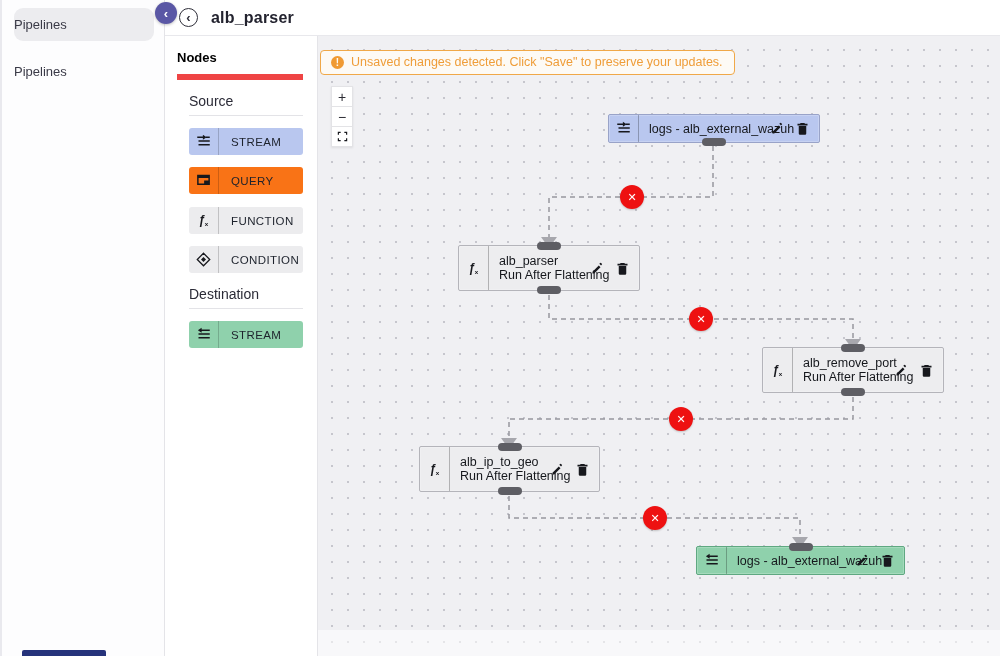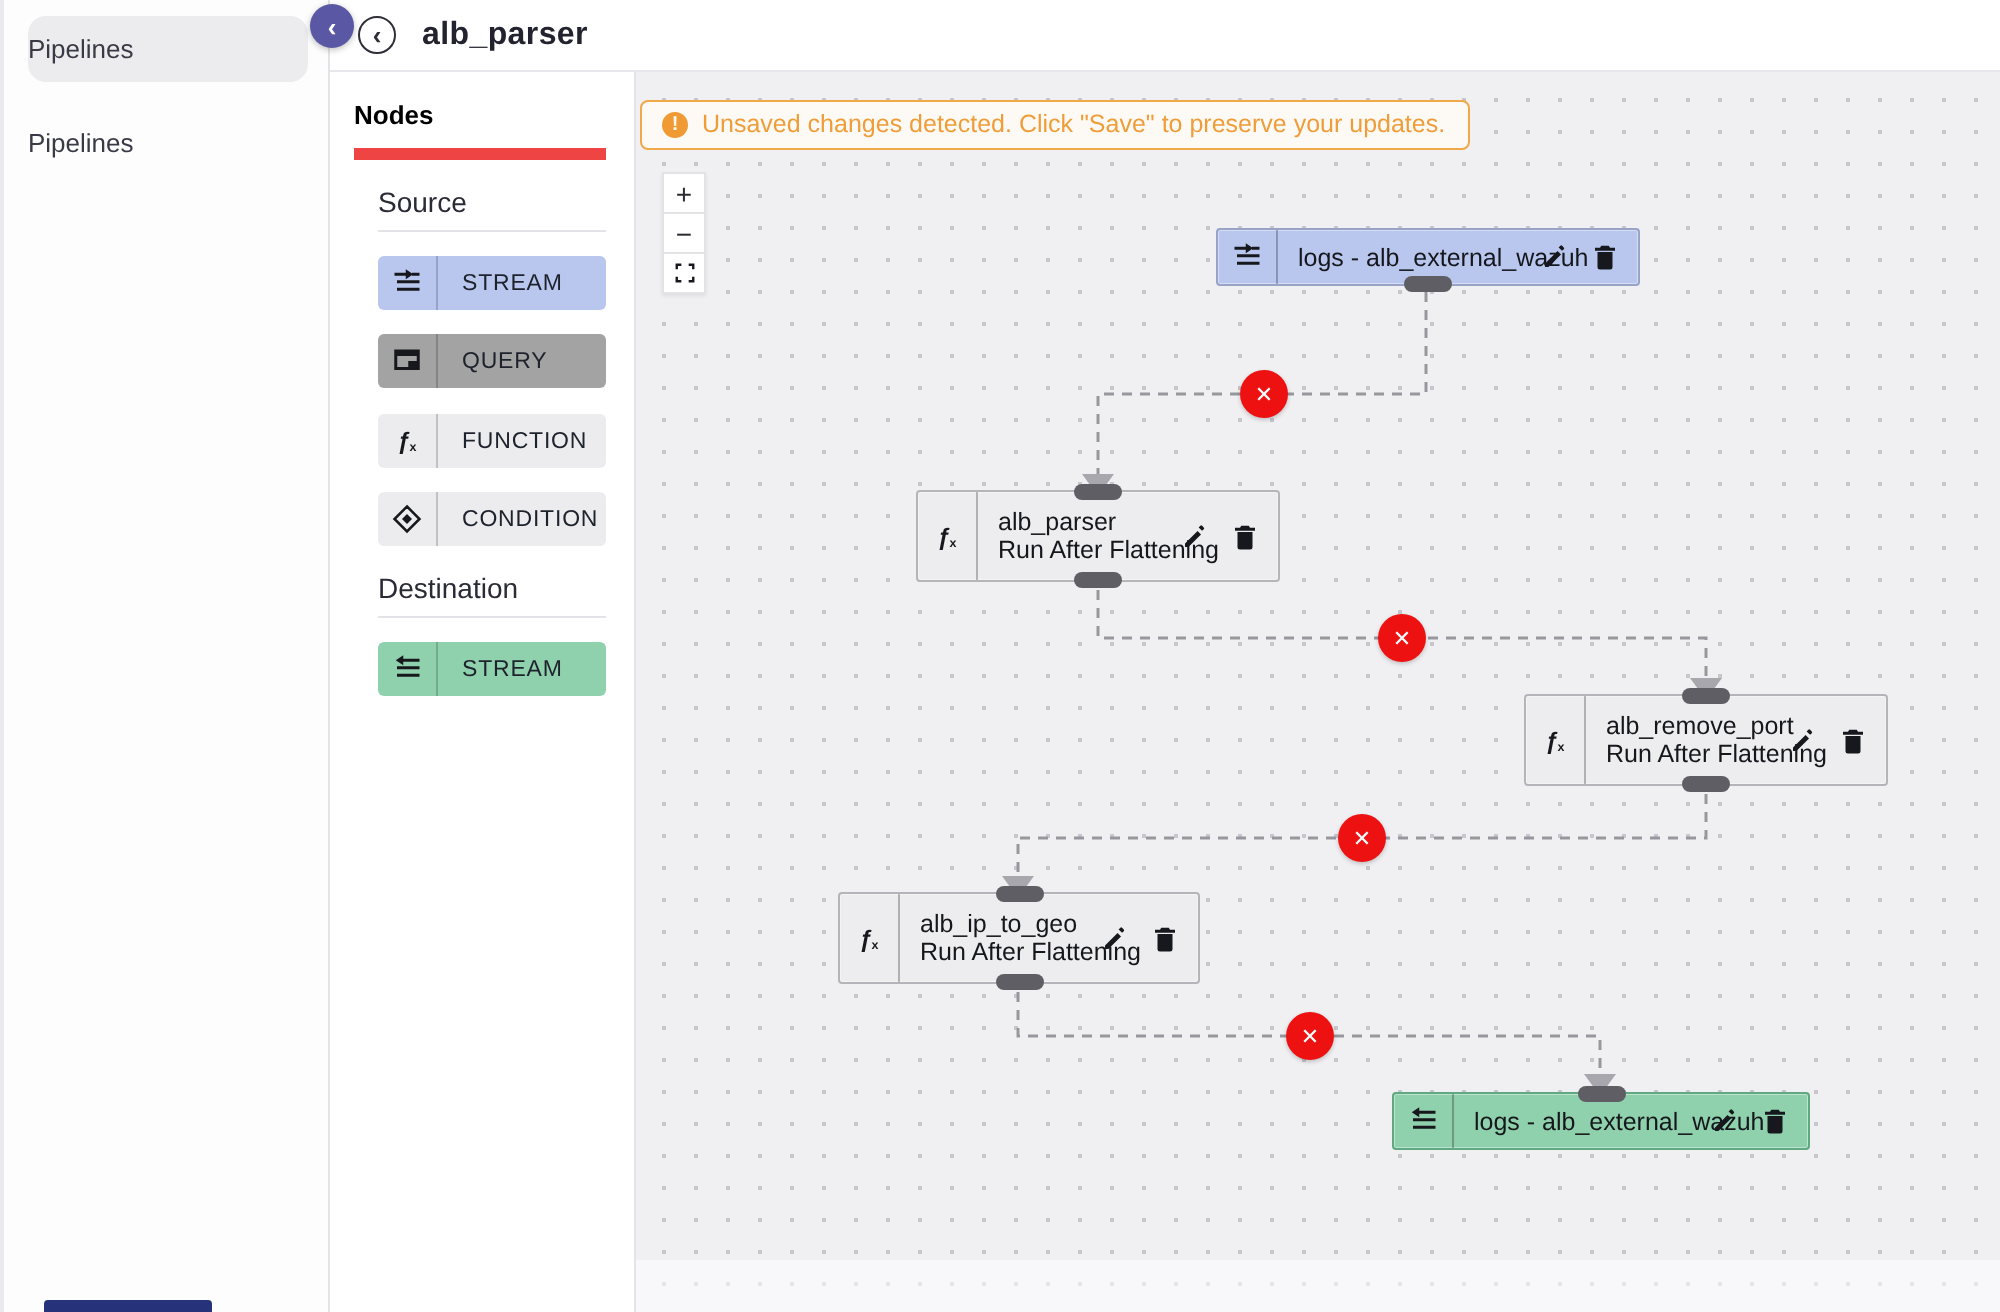--- a/index.html
+++ b/index.html
@@ -119,21 +119,21 @@
           <span class="ic">
             <span style="display: flex;">
               <svg width="15" height="15" viewBox="0 0 24 24">
                 <path d="M2 5h10M16 5h6M4 11h18M4 17h18" fill="none" stroke="#17181d" stroke-width="2.4"></path>
                 <path d="M11 1l6 4-6 4z" fill="#17181d"></path>
               </svg>
             </span>
           </span>
           <span class="lb">STREAM</span>
         </div>
-        <div class="pal-btn" style="background: #a3a3a3;">
+        <div class="pal-btn" style="background: #f97316;">
           <span class="ic">
             <span style="display: flex;">
               <svg width="15" height="15" viewBox="0 0 24 24">
                 <path d="M3 4h18v14H3z" fill="none" stroke="#17181d" stroke-width="2.4"></path>
                 <path d="M3 4h18v4H3z" fill="#17181d"></path>
                 <path d="M13 12h8v7h-8z" fill="#17181d"></path>
               </svg>
             </span>
           </span>
           <span class="lb">QUERY</span>

